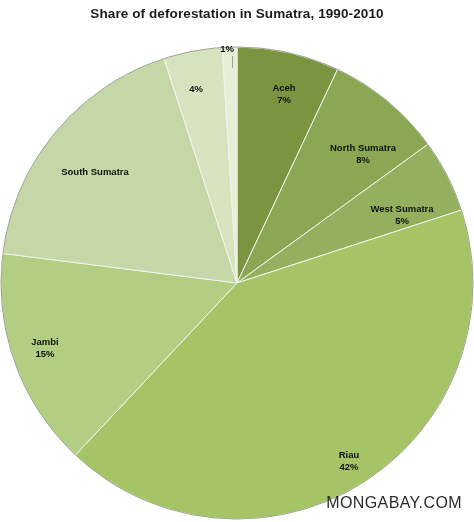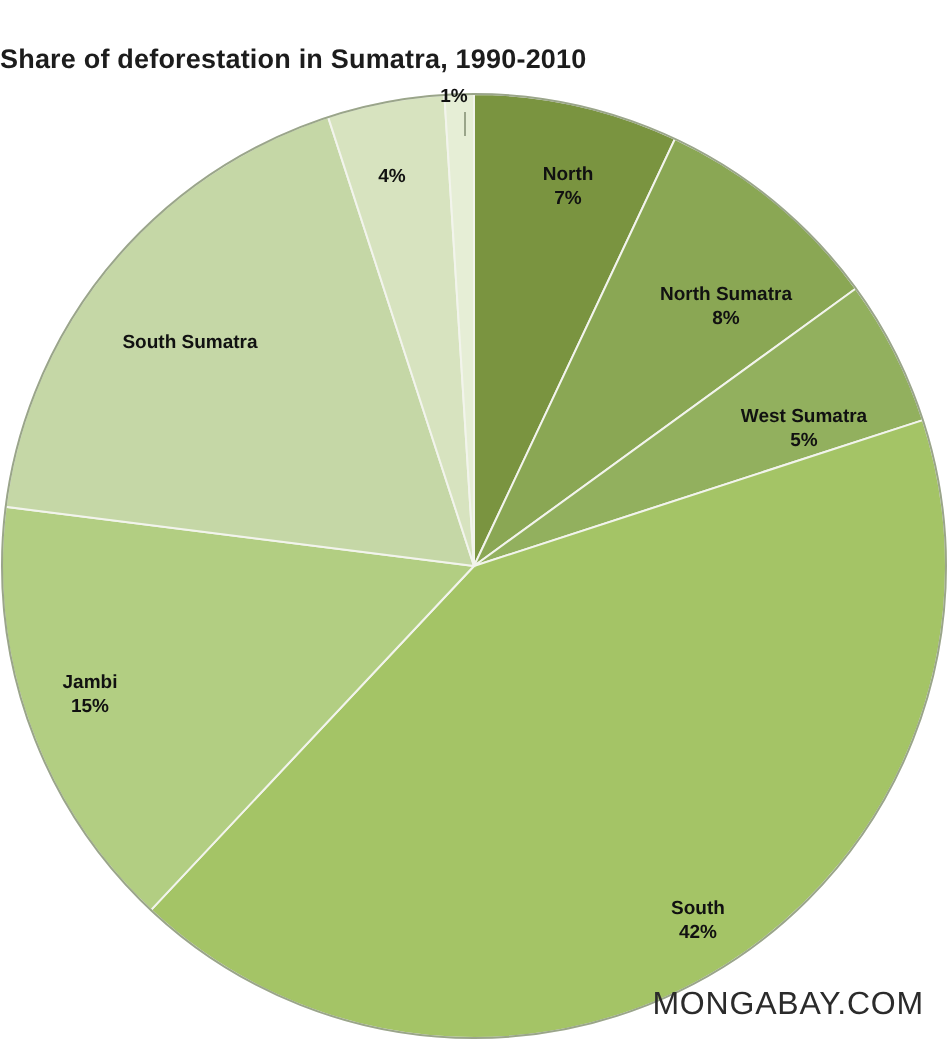--- a/index.html
+++ b/index.html
@@ -20,26 +20,25 @@
     position: absolute;
     left: 0; top: 0;
     width: 474px;
     height: 522px;
   }
   .chart-title {
     position: absolute;
     left: 0;
     top: 6px;
     width: 474px;
-    text-align: left;
+    text-align: center;
     font-size: 13.5px;
     font-weight: bold;
     letter-spacing: 0.1px;
     color: #1c1c1c;
-    margin-top: 16px;
   }
   #pie-svg {
     position: absolute;
     left: 0;
     top: 0;
     width: 474px;
     height: 522px;
   }
   .slice-label {
     position: absolute;
@@ -89,33 +88,33 @@
         <path d="M 237 283 L 164.07 58.55 A 236 236 0 0 1 222.18 47.47 Z" fill="#d7e3bf" stroke="#f2f4ec" stroke-width="1"></path>
         <path d="M 237 283 L 222.18 47.47 A 236 236 0 0 1 237.00 47.00 Z" fill="#e6eed6" stroke="#f2f4ec" stroke-width="1"></path>
         <circle cx="237" cy="283" r="236" fill="none" stroke="#9aa58a" stroke-width="1"></circle>
       </g>
   </svg>
 
   <div class="leader-line" style="left:232px; top:56px; width:1px; height:12px;"></div>
 
   <div id="labels-layer">
       <div class="slice-label" style="left: 234px; top: 82px; width: 100px;">
-        <span class="lbl-name">North</span>
+        <span class="lbl-name">Aceh</span>
         <span class="lbl-pct">7%</span>
       </div>
       <div class="slice-label" style="left: 313px; top: 142px; width: 100px;">
         <span class="lbl-name">North Sumatra</span>
         <span class="lbl-pct">8%</span>
       </div>
       <div class="slice-label" style="left: 352px; top: 203px; width: 100px;">
         <span class="lbl-name">West Sumatra</span>
         <span class="lbl-pct">5%</span>
       </div>
       <div class="slice-label" style="left: 299px; top: 449px; width: 100px;">
-        <span class="lbl-name">South</span>
+        <span class="lbl-name">Riau</span>
         <span class="lbl-pct">42%</span>
       </div>
       <div class="slice-label" style="left: -5px; top: 336px; width: 100px;">
         <span class="lbl-name">Jambi</span>
         <span class="lbl-pct">15%</span>
       </div>
       <div class="slice-label" style="left: 45px; top: 166px; width: 100px;">
         <span class="lbl-name">South Sumatra</span>
       </div>
       <div class="slice-label" style="left: 146px; top: 83px; width: 100px;">

